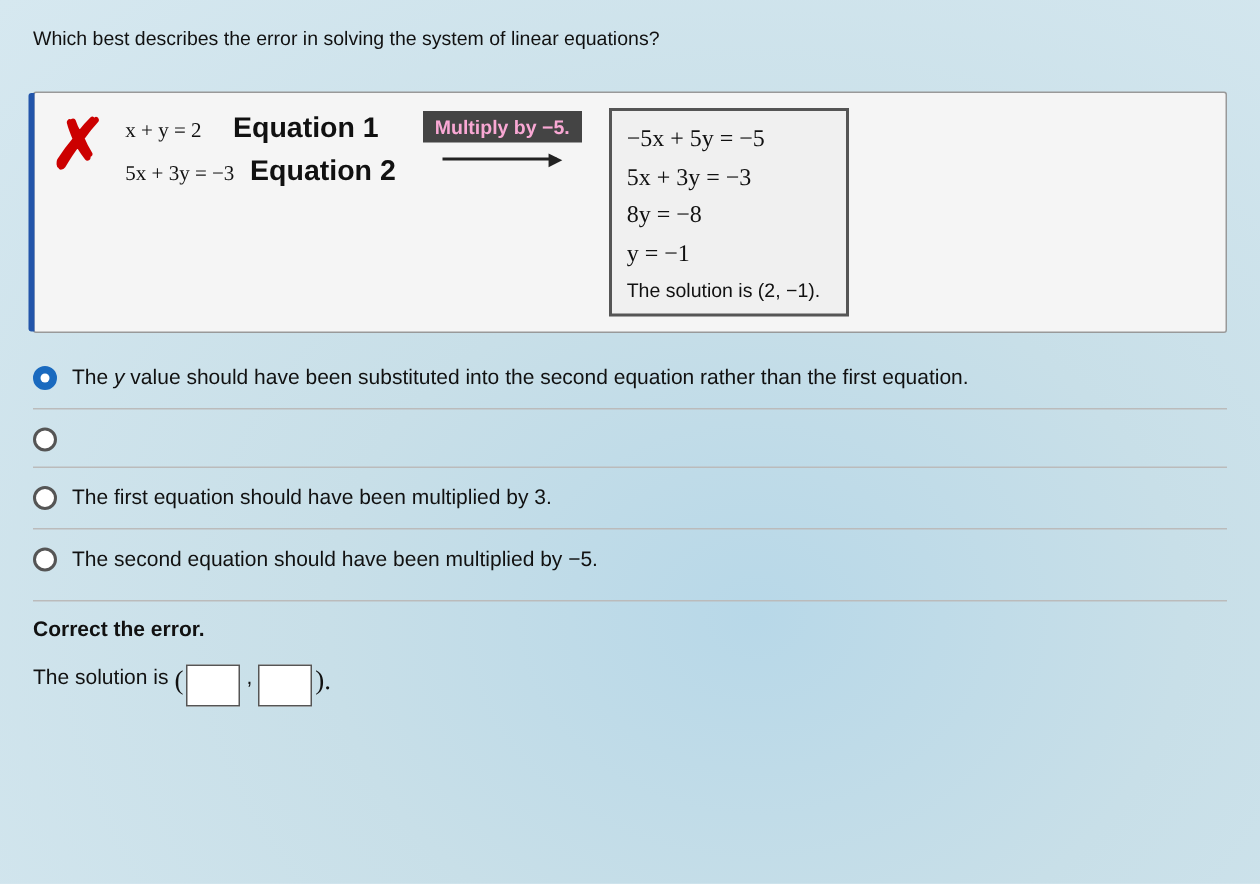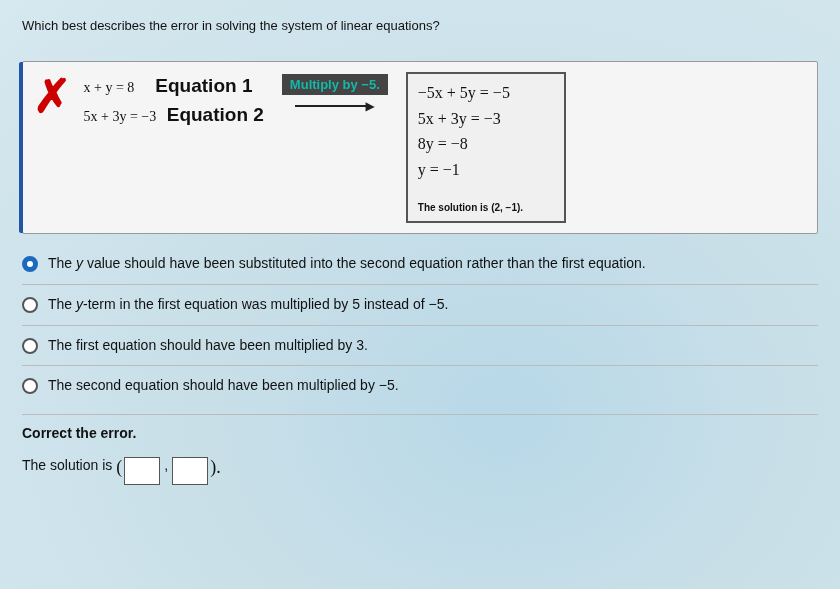--- a/index.html
+++ b/index.html
@@ -66,21 +66,21 @@
     .multiply-arrow-area {
       display: flex;
       flex-direction: column;
       align-items: center;
       margin-right: 18px;
       margin-top: 2px;
     }
 
     .multiply-badge {
       background: #444;
-      color: #14b8a6;
+      color: #f9a8d4;
       font-family: Arial, sans-serif;
       font-size: 13px;
       font-weight: bold;
       padding: 3px 8px;
       white-space: nowrap;
     }
 
     .arrow-line {
       width: 80px;
       height: 18px;
@@ -116,23 +116,23 @@
 
     .right-work .rw-line {
       font-family: 'Times New Roman', Times, serif;
       font-size: 16px;
       line-height: 1.6;
       display: block;
     }
 
     .solution-line {
       font-family: Arial, sans-serif;
-      font-size: 10px;
-      font-weight: bold;
-      margin-top: 20px;
+      font-size: 13px;
+      font-weight: normal;
+      margin-top: 4px;
       display: block;
     }
 
     .options-area {
       margin-top: 4px;
       margin-bottom: 18px;
     }
 
     .option-row {
       display: flex;
@@ -238,21 +238,21 @@
 
   <div class="work-box">
     <div class="left-accent"></div>
 
     <span class="red-x">✗</span>
 
     <div class="equations-area">
 
       <div class="left-equations">
         <div class="eq-line">
-          <span>x + y = 8</span>
+          <span>x + y = 2</span>
           &nbsp;&nbsp;&nbsp;&nbsp;
           <span class="eq-label">Equation 1</span>
         </div>
         <div class="eq-line">
           <span>5x + 3y = −3</span>
           &nbsp;
           <span class="eq-label">Equation 2</span>
         </div>
       </div>
 
@@ -278,21 +278,20 @@
     <div class="option-row">
       <div class="radio-circle selected">
       </div>
       <span class="option-text">The <i>y</i> value should have been substituted into the second equation rather than the first equation.</span>
     </div>
 
     <hr class="divider-line">
 
     <div class="option-row">
       <div class="radio-circle"></div>
-      <span class="option-text">The <i>y</i>-term in the first equation was multiplied by 5 instead of −5.</span>
     </div>
 
     <hr class="divider-line">
 
     <div class="option-row">
       <div class="radio-circle"></div>
       <span class="option-text">The first equation should have been multiplied by 3.</span>
     </div>
 
     <hr class="divider-line">

